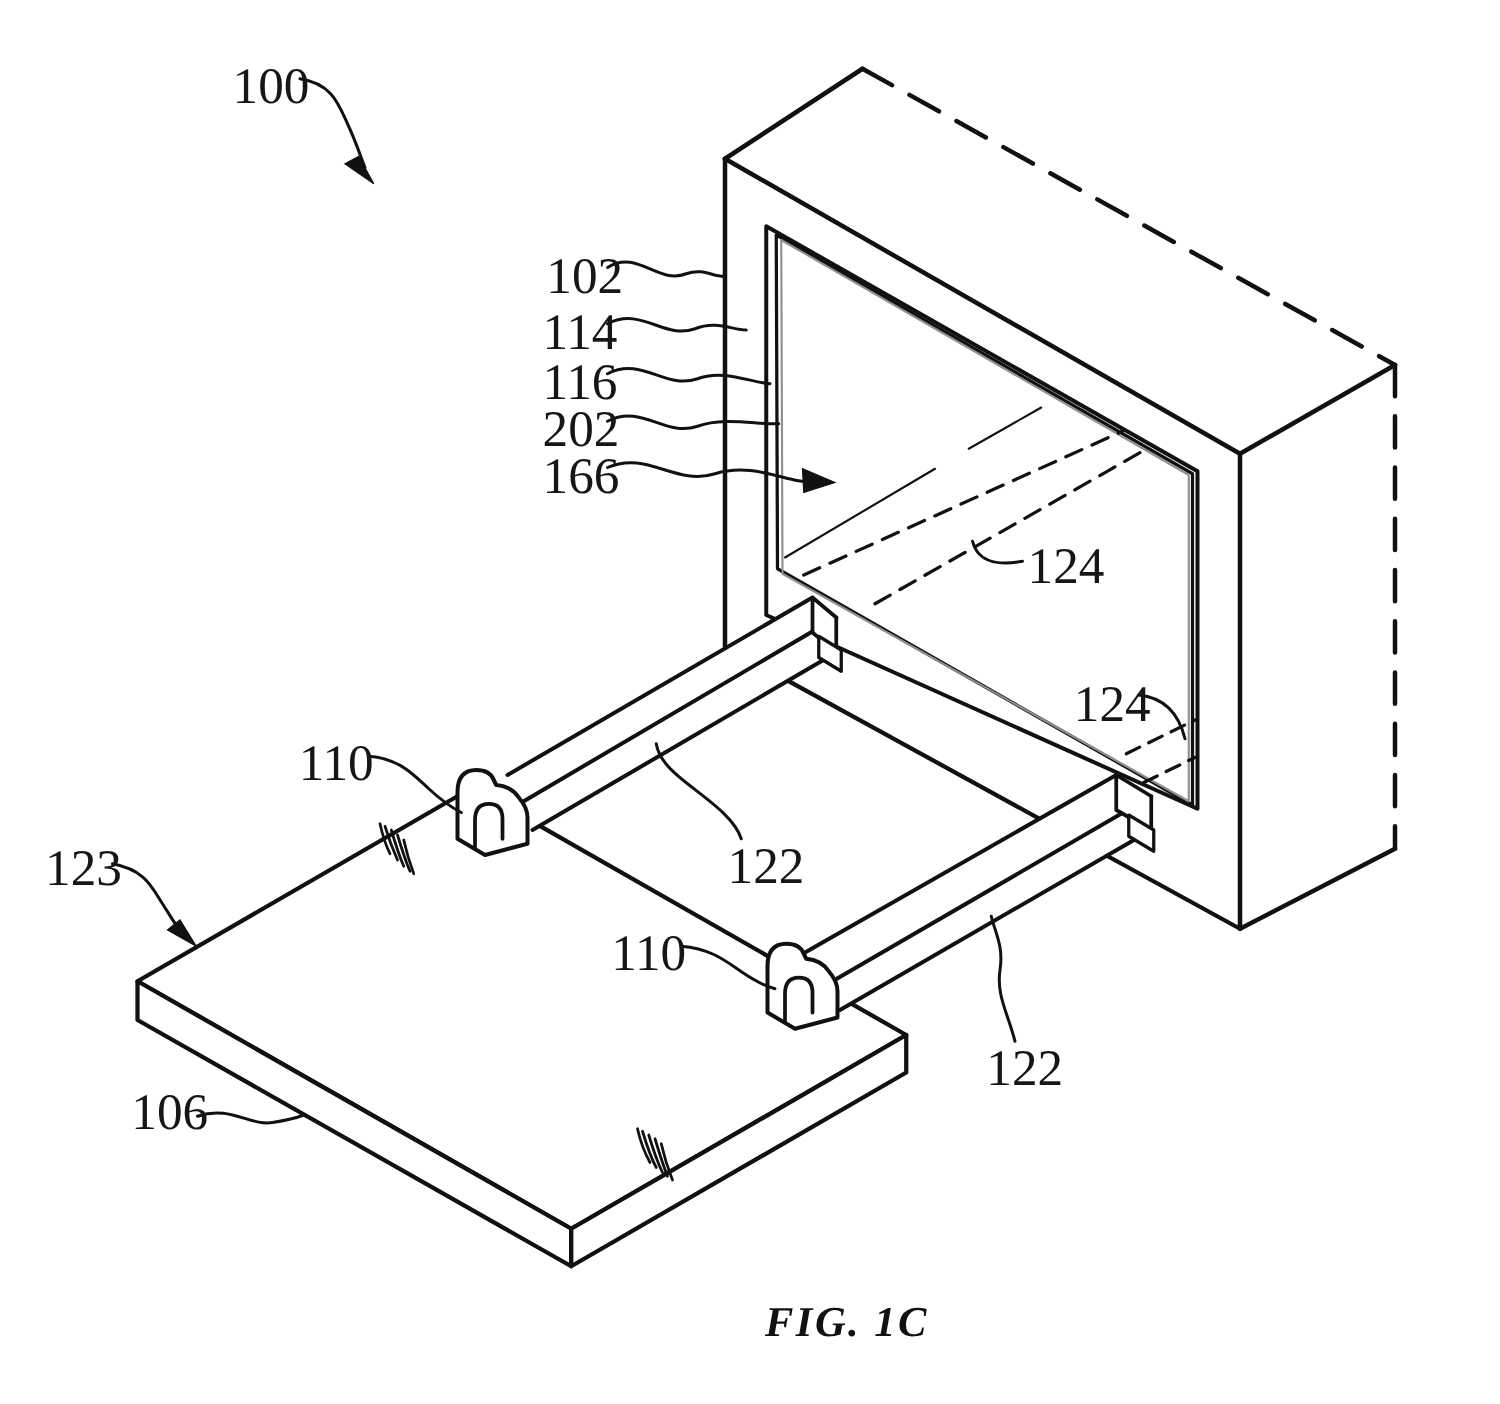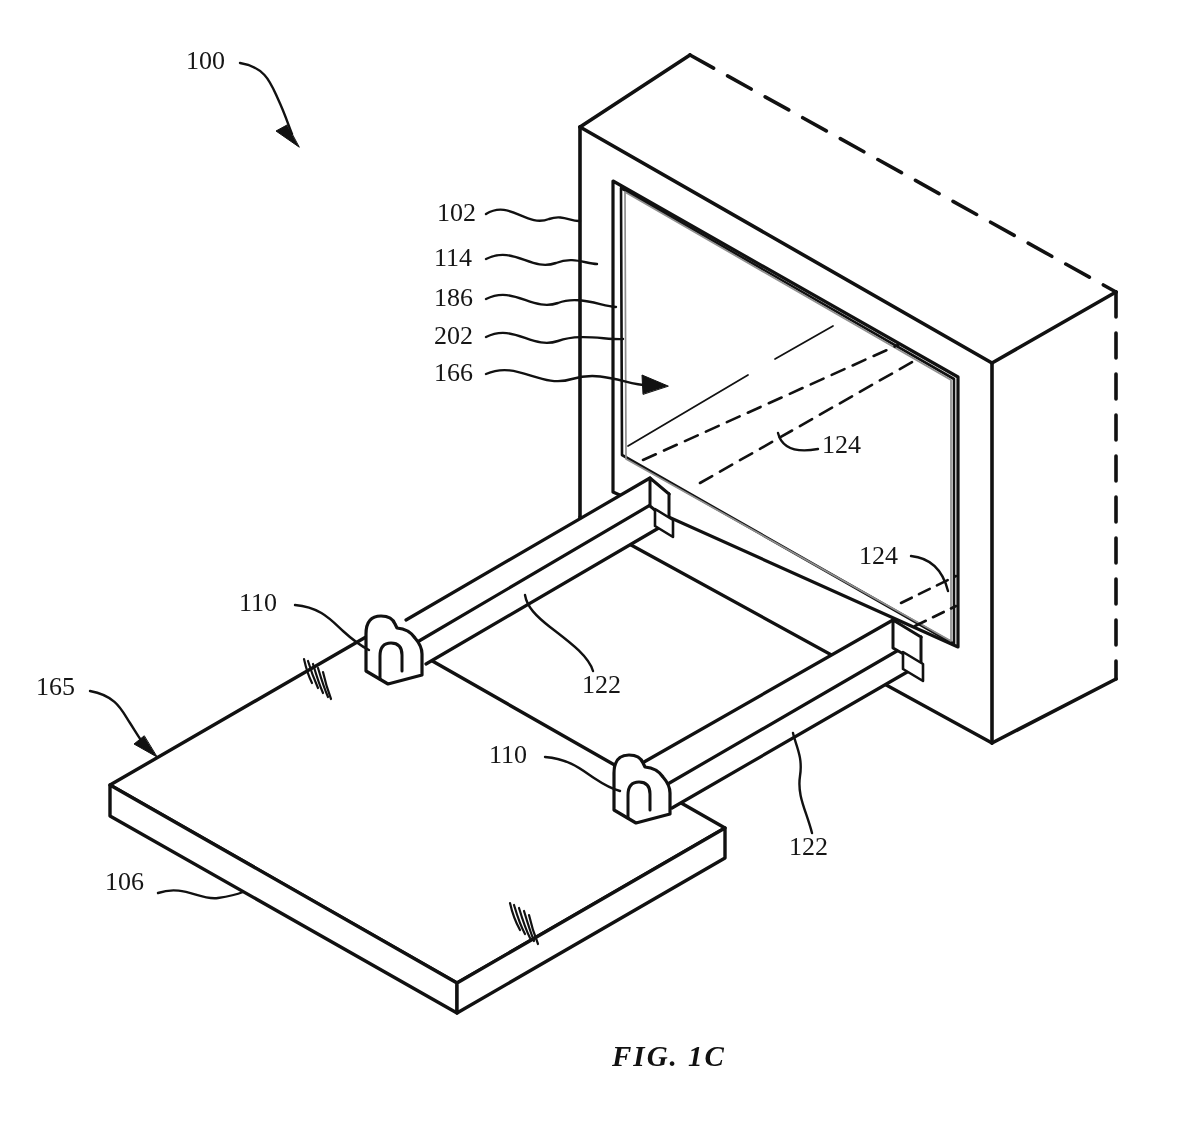--- a/index.html
+++ b/index.html
@@ -1,21 +1,21 @@
 <!DOCTYPE html>
 <html><head>
 <meta charset="utf-8">
 <style>
   html,body{margin:0;padding:0;background:#ffffff;}
   #stage{position:relative;width:1200px;height:1123px;background:#ffffff;overflow:hidden;
          font-family:"Liberation Serif","DejaVu Serif",serif;}
   #drawing{position:absolute;left:0;top:0;}
-  .ref-label{position:absolute;font-size:26px;color:#161616;line-height:1;white-space:nowrap;
+  .ref-label{position:absolute;font-size:41px;color:#161616;line-height:1;white-space:nowrap;
              font-family:"Liberation Serif","DejaVu Serif",serif;}
-  .caption{position:absolute;left:612px;top:1040px;font-size:29px;font-weight:bold;font-style:italic;
+  .caption{position:absolute;left:612px;top:1040px;font-size:34px;font-weight:bold;font-style:italic;
            color:#111111;letter-spacing:2px;font-family:"Liberation Serif","DejaVu Serif",serif;text-align:right;}
 </style>
 </head>
 <body>
 
 <div id="stage">
 
   <svg id="drawing" width="1200" height="1123" viewBox="0 0 1200 1123">
 
     <g fill="none" stroke="#111111" stroke-linecap="round" stroke-linejoin="round">
@@ -134,26 +134,26 @@
       <path d="M 90,691 C 117,696 122,711 130,723 C 137,734 141,741 146,747"></path>
       <polygon points="157,757 134,744 144,736" fill="#111111" stroke-width="1"></polygon>
 
       <path d="M 158,893 C 184,884 200,901 218,898 C 231,896 238,894 243,892"></path>
     </g>
   </svg>
 
   <div class="ref-label" style="left:186px;top:48px">100</div>
   <div class="ref-label" style="left:437px;top:200px">102</div>
   <div class="ref-label" style="left:434px;top:245px">114</div>
-  <div class="ref-label" style="left:434px;top:285px">186</div>
+  <div class="ref-label" style="left:434px;top:285px">116</div>
   <div class="ref-label" style="left:434px;top:323px">202</div>
   <div class="ref-label" style="left:434px;top:360px">166</div>
   <div class="ref-label" style="left:822px;top:432px">124</div>
   <div class="ref-label" style="left:859px;top:543px">124</div>
   <div class="ref-label" style="left:239px;top:590px">110</div>
   <div class="ref-label" style="left:489px;top:742px">110</div>
   <div class="ref-label" style="left:582px;top:672px">122</div>
   <div class="ref-label" style="left:789px;top:834px">122</div>
-  <div class="ref-label" style="left:36px;top:674px">165</div>
+  <div class="ref-label" style="left:36px;top:674px">123</div>
   <div class="ref-label" style="left:105px;top:869px">106</div>
 
   <div class="caption">FIG. 1C</div>
 </div>
 
 </body></html>

